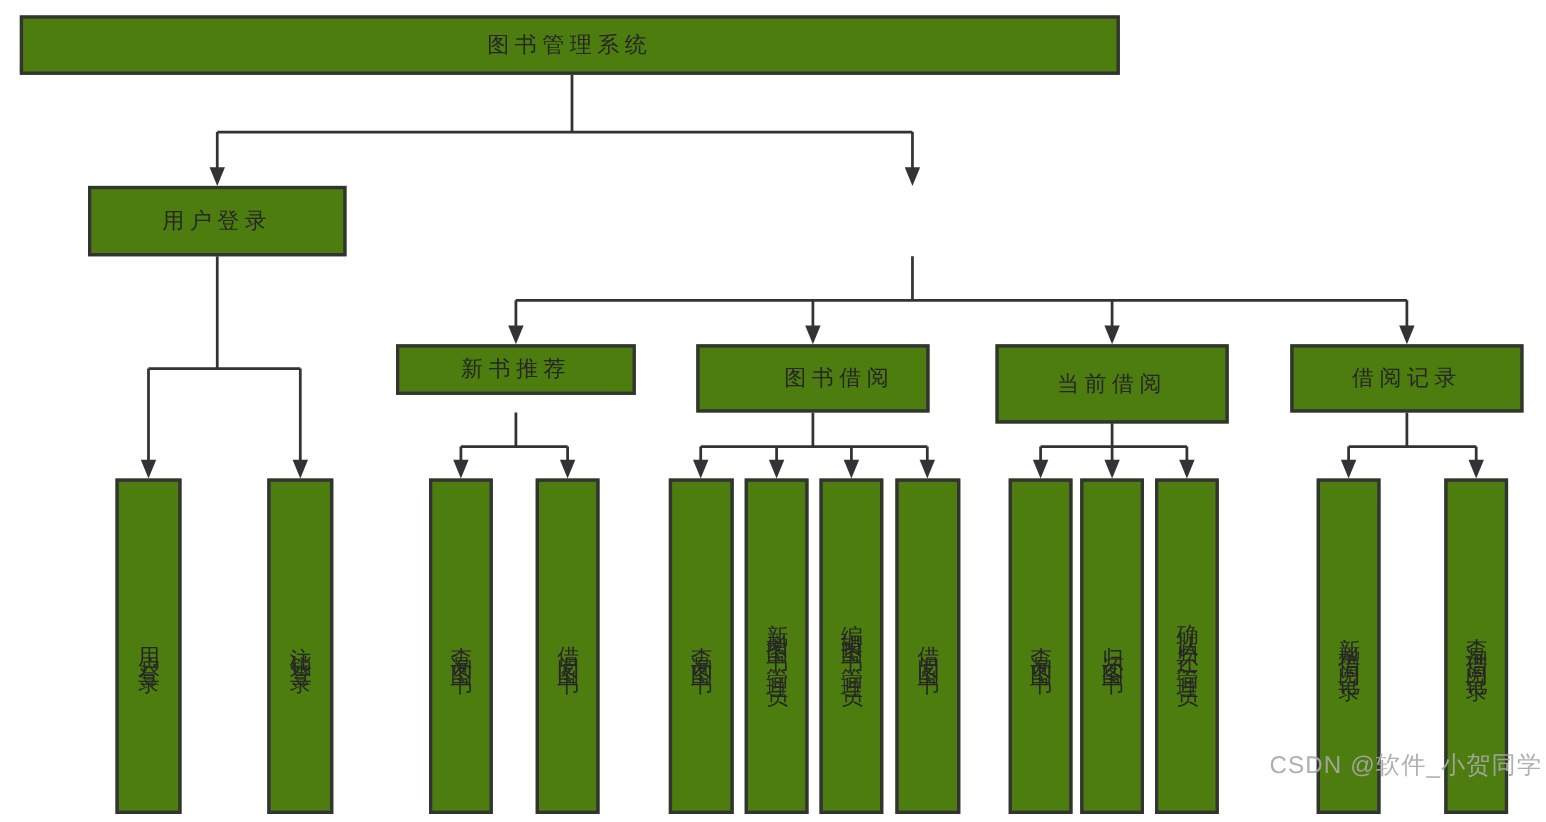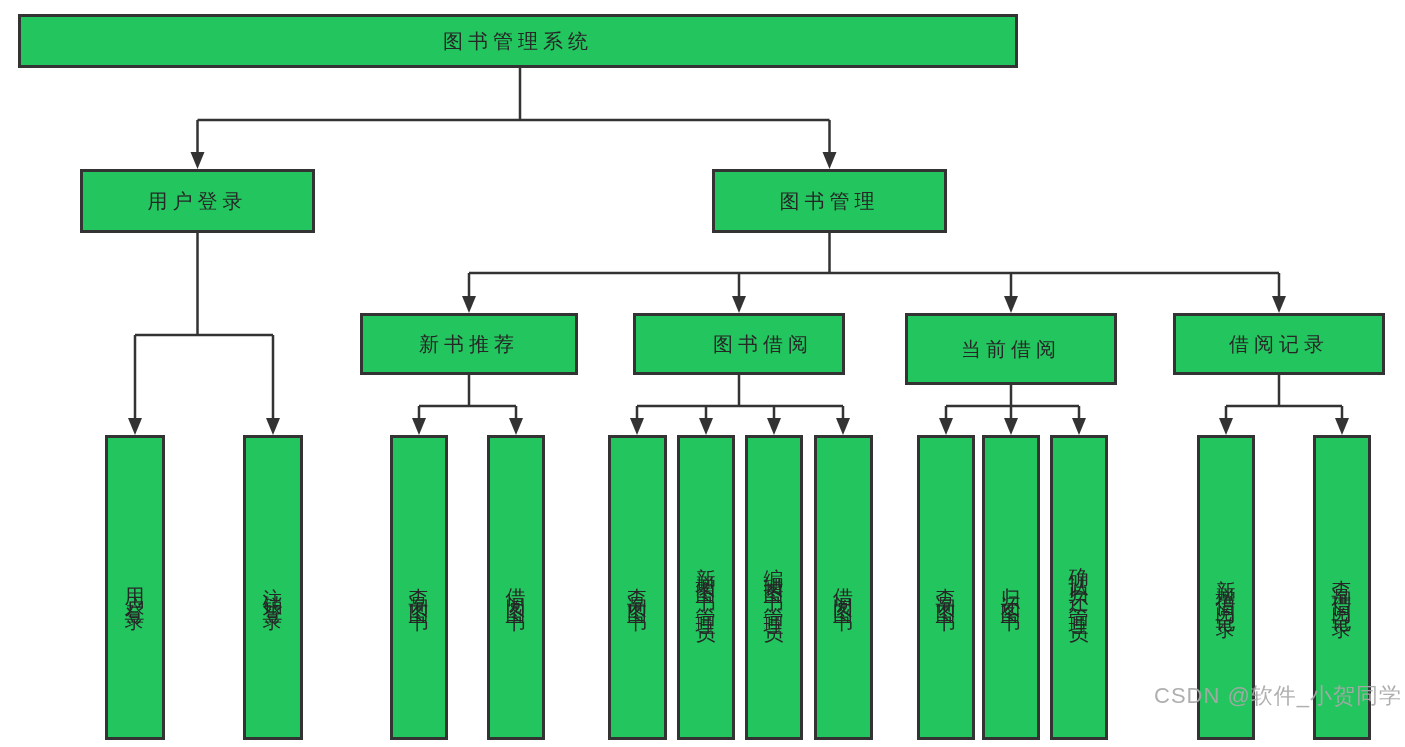--- a/index.html
+++ b/index.html
@@ -2,21 +2,21 @@
 <html><head>
 <meta charset="utf-8">
 <style>
   html,body{margin:0;padding:0;background:#ffffff;}
   .canvas{
     position:relative;width:1405px;height:747px;background:#ffffff;
     font-family:"Liberation Sans","DejaVu Sans",sans-serif;color:#262626;overflow:hidden;
   }
   .connectors{position:absolute;left:0;top:0;width:1405px;height:747px;}
   .box{
-    position:absolute;background:#22c55e;border:3px solid #333333;box-sizing:border-box;
+    position:absolute;background:#4d7c0f;border:3px solid #333333;box-sizing:border-box;
     display:flex;align-items:center;justify-content:center;
     font-size:20px;line-height:1.2;
   }
   .h{letter-spacing:5px;white-space:nowrap;}
   .v{writing-mode:vertical-rl;letter-spacing:8px;}
   .watermark{
     position:absolute;left:1154px;top:681px;z-index:5;white-space:nowrap;
     font-size:22px;color:rgba(168,168,168,0.92);letter-spacing:1px;
   }
 </style>
@@ -54,23 +54,22 @@
       <path d="M1011 435 l-7 -17 h14 Z"></path>
       <path d="M1079 435 l-7 -17 h14 Z"></path>
       <path d="M1226 435 l-7 -17 h14 Z"></path>
       <path d="M1342 435 l-7 -17 h14 Z"></path>
     </g>
   </svg>
 
   <div class="box h" style="left:18px;top:14px;width:1000px;height:54px;">图书管理系统</div>
 
   <div class="box h" style="left:80px;top:169px;width:235px;height:64px;">用户登录</div>
-  <div class="box h" style="left:712px;top:169px;width:235px;height:64px;">图书管理</div>
 
-  <div class="box h" style="left:360px;top:313px;width:218px;height:62px;">新书推荐</div>
+  <div class="box h" style="left:360px;top:313px;width:218px;height:46px;">新书推荐</div>
   <div class="box h" style="left:633px;top:313px;width:212px;height:62px;padding-left:48px;">图书借阅</div>
   <div class="box h" style="left:905px;top:313px;width:212px;height:72px;">当前借阅</div>
   <div class="box h" style="left:1173px;top:313px;width:212px;height:62px;">借阅记录</div>
 
   <div class="box v" style="left:105px;top:435px;width:60px;height:305px;">用户登录</div>
   <div class="box v" style="left:243px;top:435px;width:60px;height:305px;">注销登录</div>
 
   <div class="box v" style="left:390px;top:435px;width:58px;height:305px;">查询图书</div>
   <div class="box v" style="left:487px;top:435px;width:58px;height:305px;">借阅图书</div>
 

